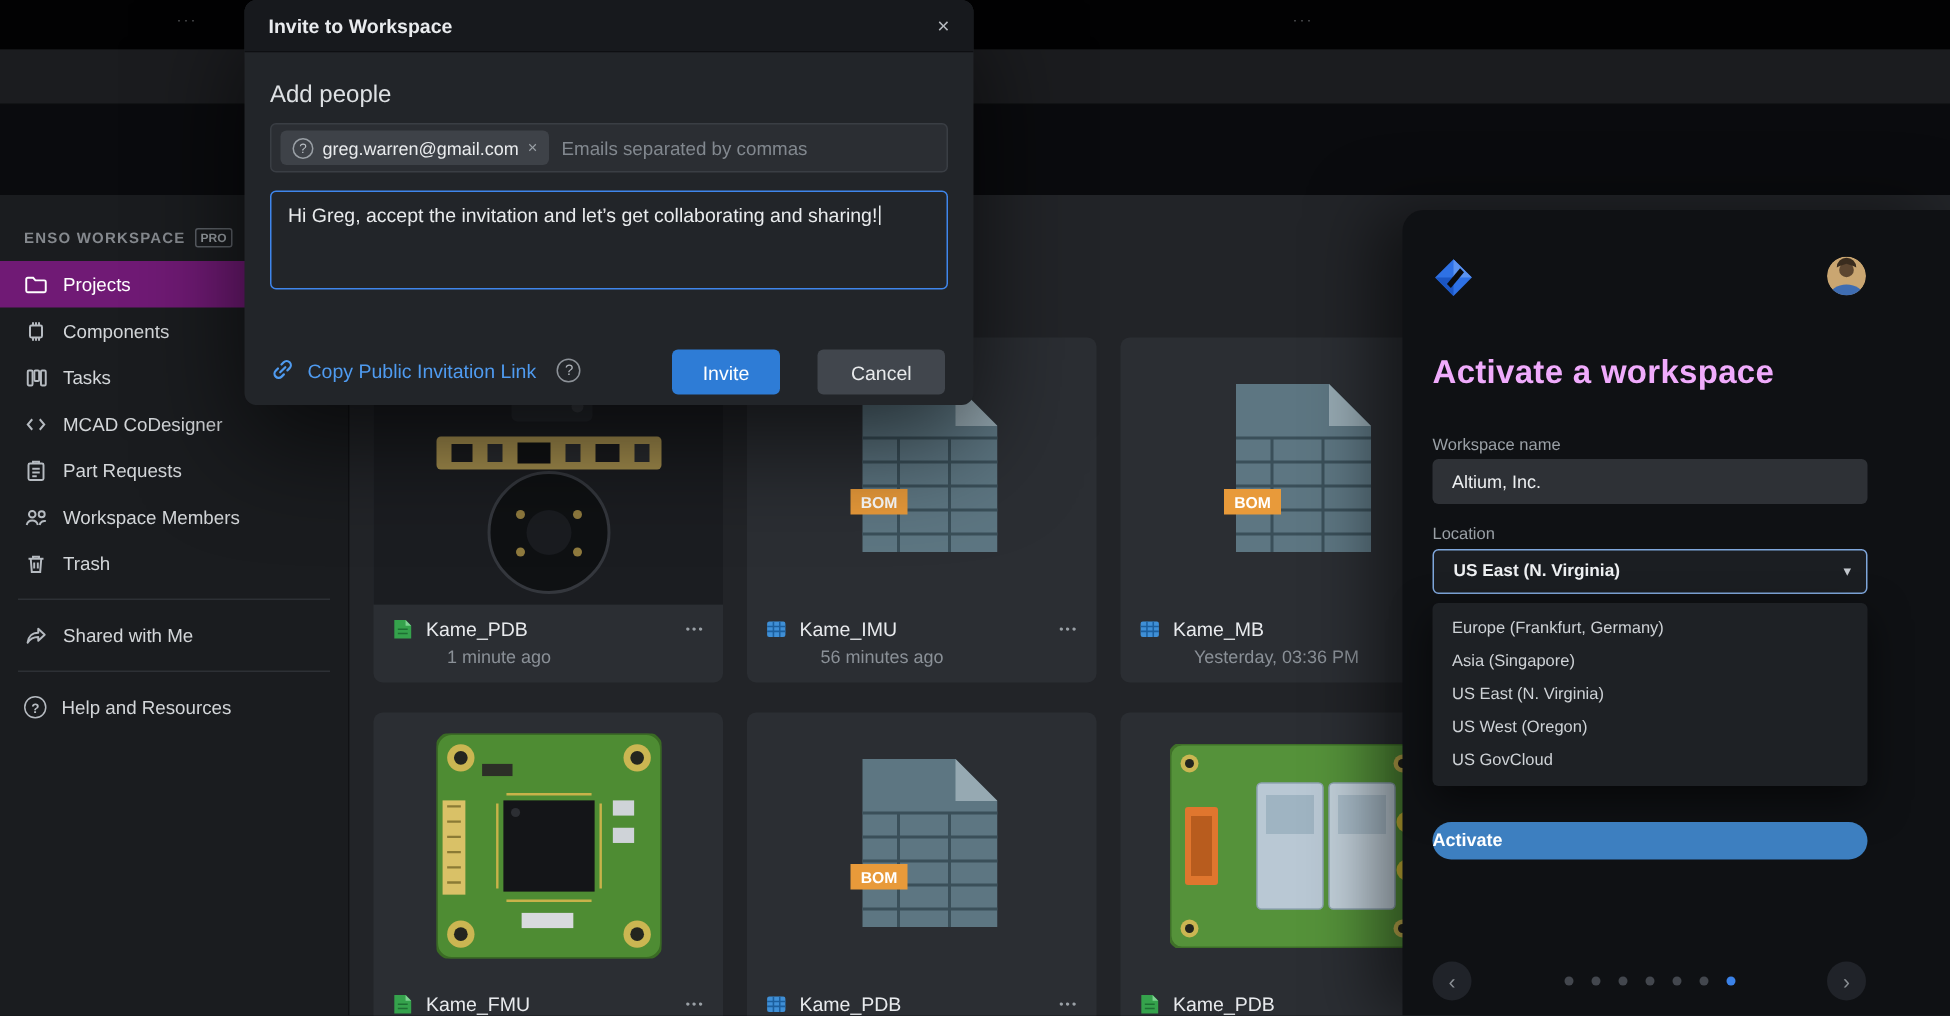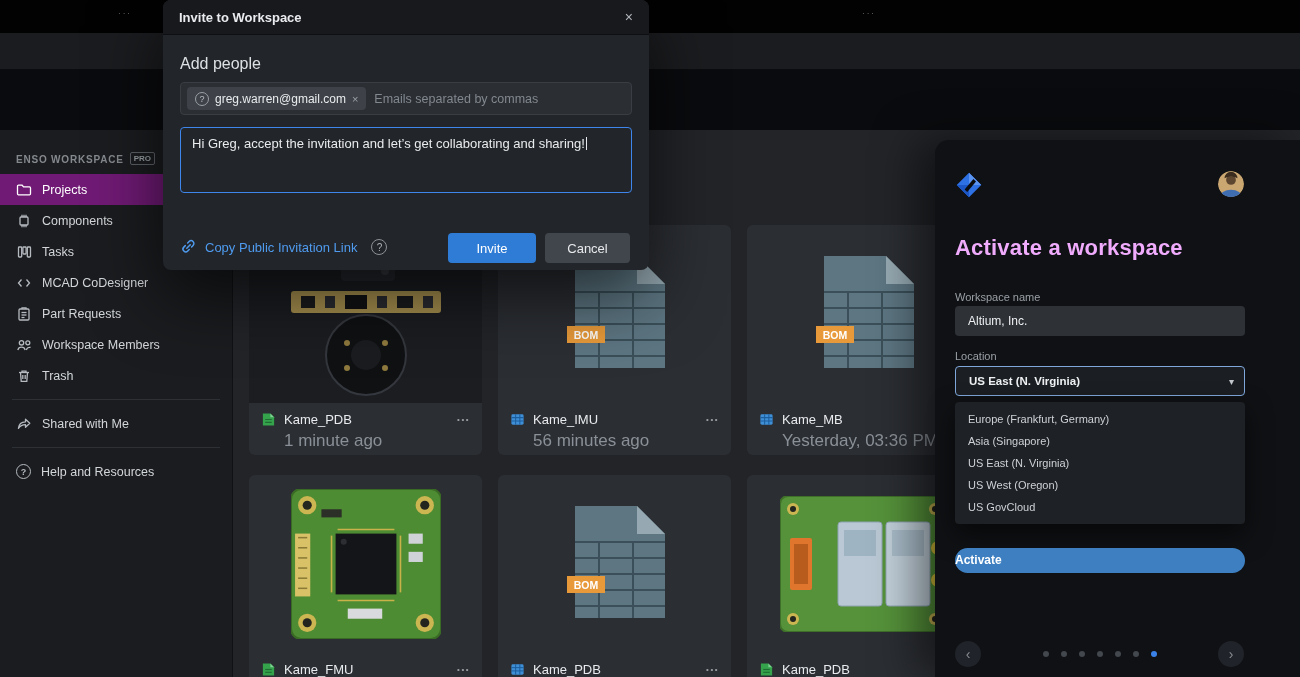--- a/index.html
+++ b/index.html
@@ -44,21 +44,21 @@
   .main{left:233px;top:130px;width:1067px;height:547px;background:#222428}
   .card{position:absolute;width:233px;height:230px;background:#2b2e33;border-radius:6px;overflow:hidden}
   .thumb{height:178px;display:flex;align-items:center;justify-content:center;overflow:hidden}
   .thumb.photo{background:#1b1d21}
   .thumb.doc svg{margin-top:14px}
   .cfoot{padding:9px 12px 0 12px}
   .crow1{display:flex;align-items:center;gap:8px}
   .ficon{width:15px;height:15px;flex:0 0 auto}
   .cname{font-size:13px;color:#e8eaed;flex:1}
   .cmenu{font-size:8px;letter-spacing:1.5px;color:#9aa0a6}
-  .ctime{font-size:17px;color:#8a9097;margin-left:23px;margin-top:4px}
+  .ctime{font-size:12px;color:#8a9097;margin-left:37px;margin-top:4px}
 
   
   .rpanel{left:935px;top:140px;width:365px;height:537px;background:#0f1114;
     border-radius:14px 0 0 0;box-shadow:-18px 0 44px rgba(0,0,0,.5);z-index:40}
   .rp-title{position:absolute;left:20px;top:95px;font-size:22px;font-weight:bold;color:#f0abfc;letter-spacing:.2px}
   .rp-label{position:absolute;left:20px;font-size:11px;color:#9aa0a6}
   .rp-input{position:absolute;left:20px;width:290px;height:30px;background:#2e3136;border-radius:4px;
     font-size:12px;color:#edeff1;line-height:30px;padding-left:13px}
   .rp-select{position:absolute;left:20px;top:226px;width:290px;height:30px;background:#1b1e22;
     border:1px solid #7fa7dc;border-radius:4px;display:flex;align-items:center;padding:0 10px 0 13px}
@@ -93,21 +93,21 @@
   .mplaceholder{font-size:12.5px;color:#82888f}
   .mtext{position:absolute;left:17px;top:127px;width:452px;height:66px;border:1.5px solid #3f86ec;
     border-radius:4px;padding:7px 11px;font-size:13px;color:#e9ebed;line-height:1.45;background:#222529}
   .mcaret{display:inline-block;width:1.5px;height:13px;background:#e6e9ec;vertical-align:-2px;margin-left:1px}
   .mlink{position:absolute;left:17px;top:238px;display:flex;align-items:flex-end;gap:8px}
   .mlink .txt{font-size:13px;color:#4f9bf0}
   .mhelp{width:16px;height:16px;border:1.2px solid #8d9298;border-radius:50%;color:#aeb3b9;font-size:10px;
     display:flex;align-items:center;justify-content:center;margin-left:6px}
   .mbtn{position:absolute;top:233px;height:30px;border-radius:4px;font-size:13px;color:#fff;
     display:flex;align-items:center;justify-content:center}
-  .mbtn.invite{left:285px;width:88px;background:#2e7cd6}
+  .mbtn.invite{left:285px;width:72px;background:#2e7cd6}
   .mbtn.cancel{left:382px;width:85px;background:#41464d;color:#e8eaec}
 </style>
 </head>
 <body>
 
 <svg width="0" height="0" style="position:absolute" aria-hidden="true">
   <defs>
     <g id="avatar-g">
       <circle cx="16" cy="16" r="16" fill="#caa671"></circle>
       <path d="M16 5 a6 6 0 1 1 0 12 a6 6 0 1 1 0-12" fill="#5d4630"></path>

